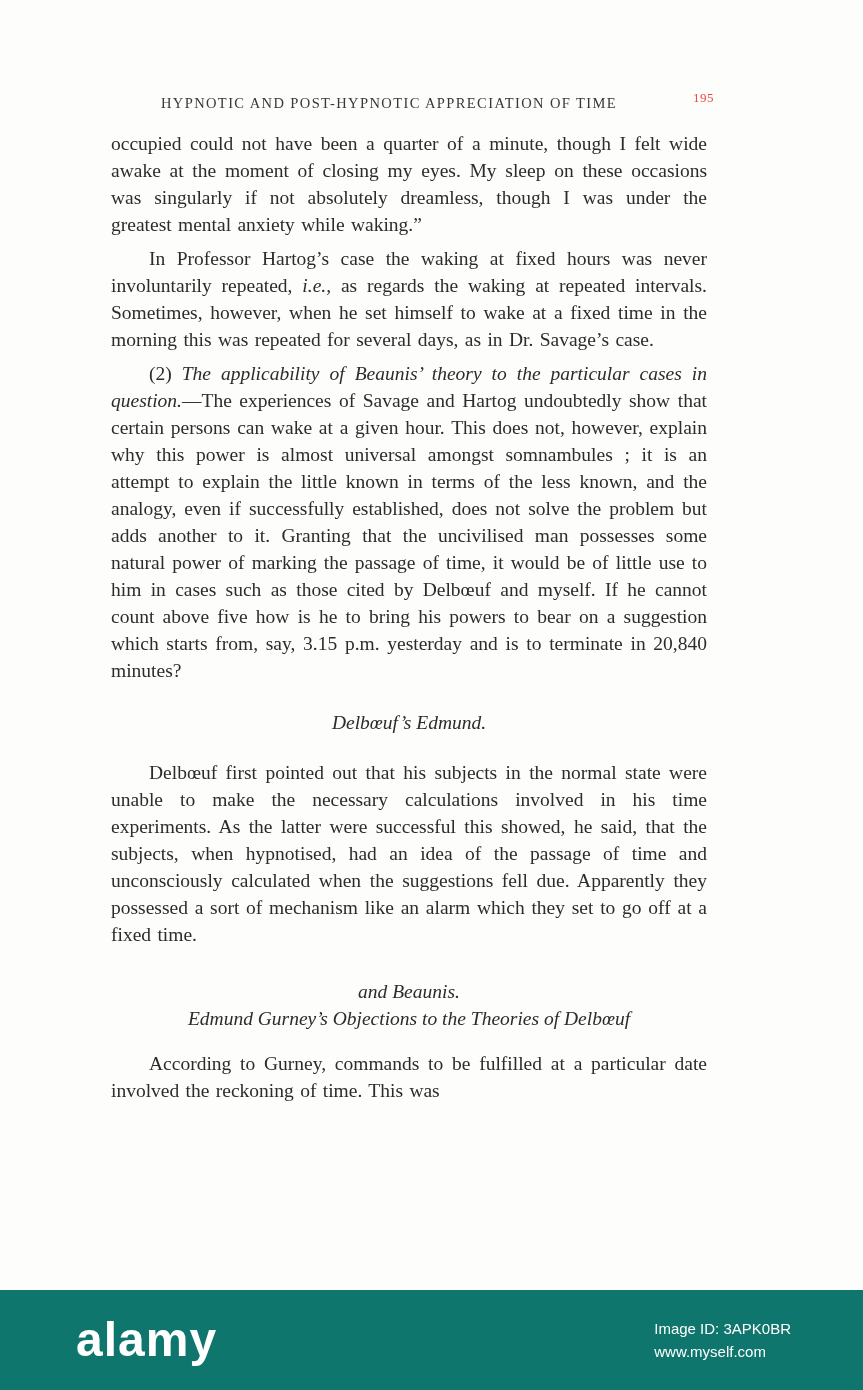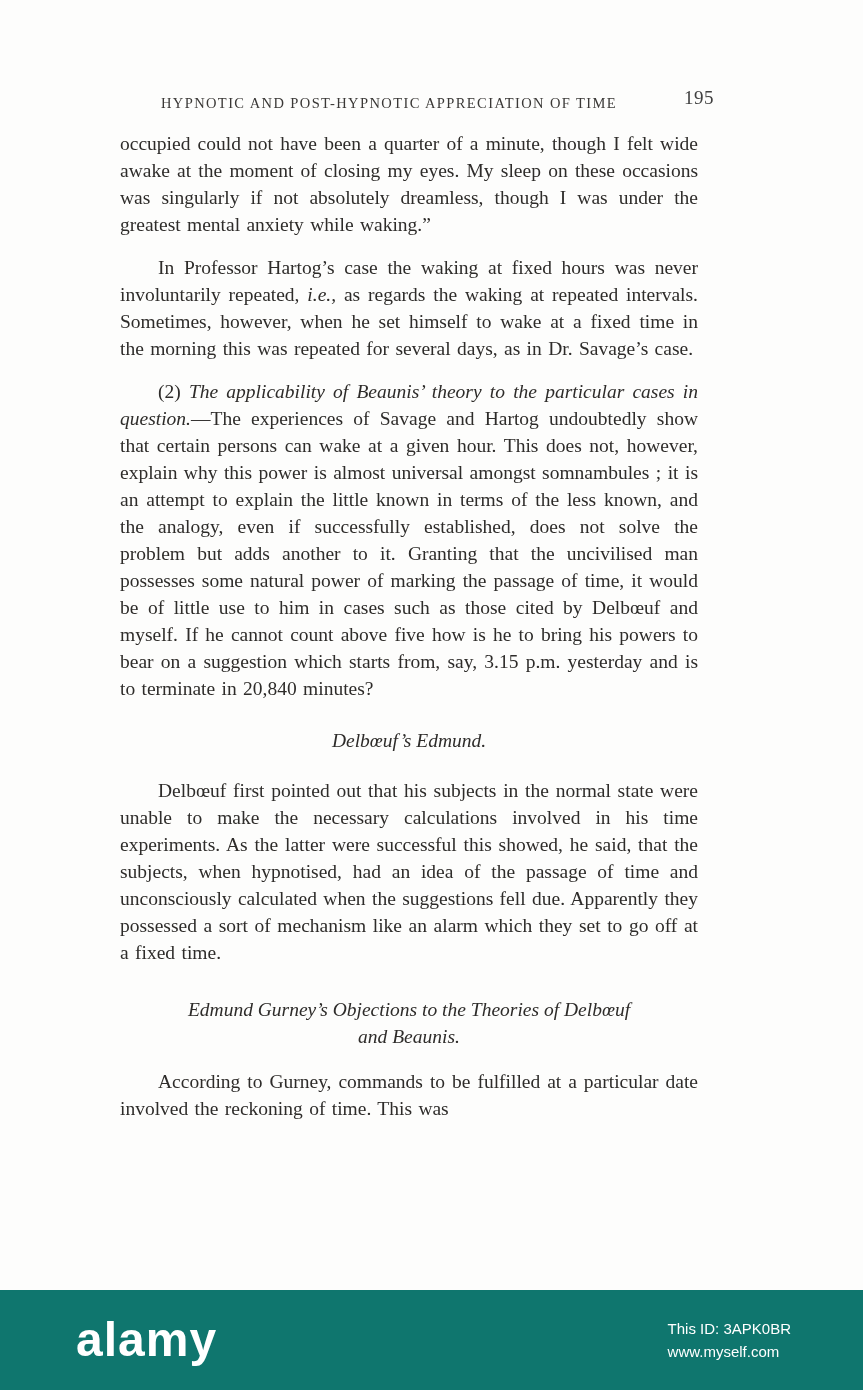--- a/index.html
+++ b/index.html
@@ -35,26 +35,26 @@
   .running-title {
     font-size: 14.5px;
     letter-spacing: 1.4px;
     color: #3a3836;
     display: inline-block;
     padding-right: 40px;
   }
   .page-num {
     position: absolute;
     right: 0; top: -4px;
-    font-size: 19px;
+    font-size: 13px;
     letter-spacing: 0.5px;
-    color: #404040;
+    color: #ef4444;
     margin-left: 12px;
   }
-  p { margin: 16px; }
+  p { margin: 7px; }
   .indent { text-indent: 38px; }
   .italic { font-style: italic; font-family: Liberation Serif, serif; }
   .heading {
     text-align: center;
     font-style: italic;
     text-indent: 0;
     word-spacing: normal;
   }
   .heading-1 { margin: 25px 0 23px 0; }
   .heading-2 { margin: 30px 0 18px 0; }
@@ -99,28 +99,28 @@
 
     <p class="indent"><span>In Professor Hartog’s case the waking at fixed hours was never involuntarily repeated, </span><span class="italic">i.e.,</span><span> as regards the waking at repeated intervals.  Sometimes, however, when he set himself to wake at a fixed time in the morning this was repeated for several days, as in Dr. Savage’s case.</span></p>
 
     <p class="indent"><span>(2) </span><span class="italic">The applicability of Beaunis’ theory to the particular cases in question.</span><span>—The experiences of Savage and Hartog undoubtedly show that certain persons can wake at a given hour.  This does not, however, explain why this power is almost universal amongst somnambules ; it is an attempt to explain the little known in terms of the less known, and the analogy, even if successfully established, does not solve the problem but adds another to it.  Granting that the uncivilised man possesses some natural power of marking the passage of time, it would be of little use to him in cases such as those cited by Delbœuf and myself.  If he cannot count above five how is he to bring his powers to bear on a suggestion which starts from, say, 3.15 p.m. yesterday and is to terminate in 20,840 minutes?</span></p>
 
     <p class="heading heading-1">Delbœuf’s Edmund.</p>
 
     <p class="indent">Delbœuf first pointed out that his subjects in the normal state were unable to make the necessary calculations involved in his time experiments.  As the latter were successful this showed, he said, that the subjects, when hypnotised, had an idea of the passage of time and unconsciously calculated when the suggestions fell due.  Apparently they possessed a sort of mechanism like an alarm which they set to go off at a fixed time.</p>
 
     <p class="heading heading-2">
+      <span class="heading-line">and Beaunis.</span>
       <span class="heading-line">Edmund Gurney’s Objections to the Theories of Delbœuf</span>
-      <span class="heading-line">and Beaunis.</span>
     </p>
 
     <p class="indent">According to Gurney, commands to be fulfilled at a particular date involved the reckoning of time.  This was</p>
 
   </div>
 
   <div class="footer">
     <div class="alamy-logo">alamy</div>
     <div class="footer-right">
-      <div>This ID: 3APK0BR</div>
+      <div>Image ID: 3APK0BR</div>
       <div>www.myself.com</div>
     </div>
   </div>
 </div>
 
 </body></html>

